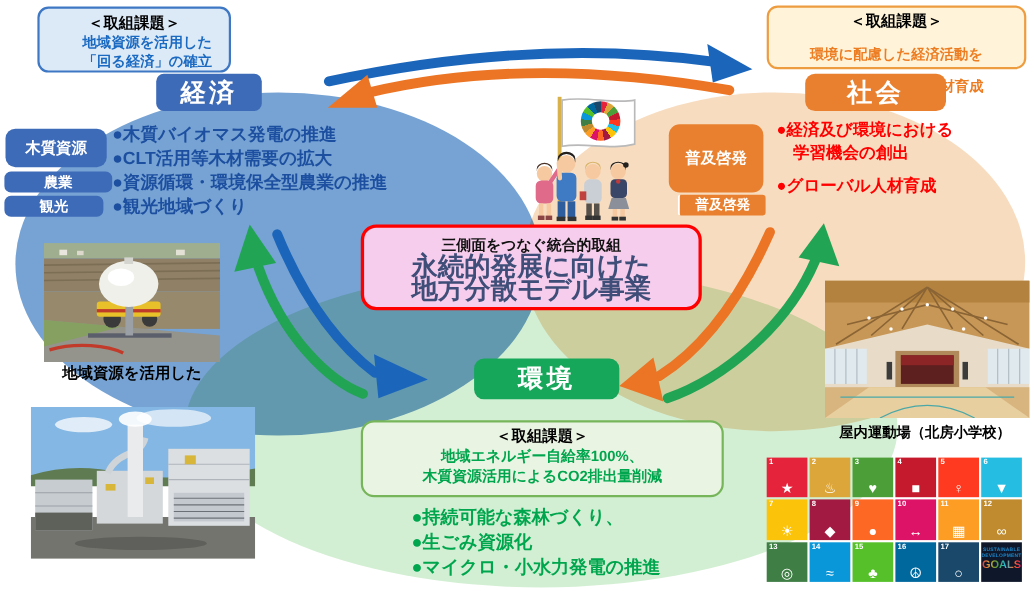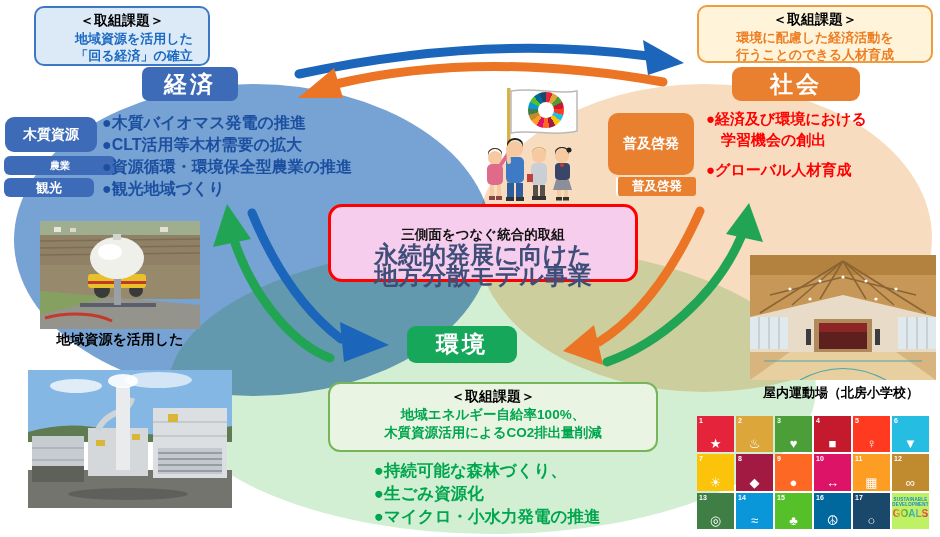--- a/index.html
+++ b/index.html
@@ -12,59 +12,59 @@
   .env-ellipse{left:168px;top:244px;width:648px;height:290px;background:var(--ellipse-env);}
   
   .arrows{position:absolute;left:0;top:0;z-index:1;pointer-events:none;}
   
   .task-box{position:absolute;z-index:3;border-radius:10px;text-align:center;padding-top:4px;box-sizing:border-box;}
   .task-title{font-size:14px;font-weight:bold;color:#000;}
   .task-line{font-size:13px;font-weight:bold;line-height:17px;}
   .econ-task{left:34px;top:6px;width:176px;height:60px;background:var(--econ-box-bg);border:2.5px solid var(--econ-border);}
   .econ-task .task-line{color:var(--econ-body);margin-left:24px;}
   .soc-task{left:697px;top:5px;width:236px;height:58px;background:var(--soc-box-bg);border:2.5px solid var(--soc-border);}
-  .soc-task .task-line{color:var(--soc-body);}
+  .soc-task .task-line{color:var(--soc-body);margin-top:12px;}
   .env-task{left:328px;top:382px;width:330px;height:70px;background:var(--env-box-bg);border:2.5px solid var(--env-border);border-radius:12px;}
   .env-task .task-line{color:var(--env-text);font-size:13.5px;line-height:18px;}
   
   .circle-header{position:absolute;z-index:3;color:#fff;font-weight:bold;font-size:23px;letter-spacing:3px;
                  display:flex;align-items:center;justify-content:center;border-radius:7px;}
   .econ-h{left:142px;top:67px;width:96px;height:34px;background:var(--econ);}
   .soc-h{left:732px;top:67px;width:128px;height:34px;background:var(--soc);border-radius:9px;}
-  .env-h{left:407px;top:326px;width:110px;height:37px;background:var(--env);border-radius:9px;}
+  .env-h{left:431px;top:326px;width:132px;height:37px;background:var(--env);border-radius:9px;}
   
   .tag{position:absolute;z-index:3;color:#fff;font-weight:bold;display:flex;align-items:center;justify-content:center;}
   .tag-wood{left:5px;top:117px;width:92px;height:35px;font-size:14px;border-radius:9px;background:var(--econ);}
-  .tag-agri{left:4px;top:156px;width:112px;height:19px;font-size:10px;border-radius:6px;background:var(--econ);}
+  .tag-agri{left:4px;top:156px;width:98px;height:19px;font-size:13px;border-radius:6px;background:var(--econ);}
   .tag-tour{left:4px;top:178px;width:90px;height:19px;font-size:13px;border-radius:6px;background:var(--econ);}
   .tag-jinzai{left:608px;top:113px;width:86px;height:62px;font-size:14px;border-radius:10px;background:var(--soc);}
   .tag-fukyu{left:616px;top:177px;width:78px;height:19px;font-size:12.5px;border-radius:3px;background:var(--soc);border-left:2px solid #fff;}
   .tag-energy{left:276px;top:457px;width:110px;height:43px;font-size:13.5px;border-radius:10px;background:var(--env);}
   
   .bullets{position:absolute;z-index:3;font-weight:bold;white-space:nowrap;}
   .econ-bullets{left:102px;top:112px;font-size:16px;line-height:22px;color:var(--econ-text);}
   .soc-bullets{left:706px;top:108px;font-size:15px;line-height:21px;color:var(--soc-text);}
   .soc-bullets div:nth-child(3){margin-top:9px;}
   .env-bullets{left:374px;top:459px;font-size:16.5px;line-height:23px;color:var(--env-text);}
   
   .center-box{position:absolute;left:328px;top:204px;width:310px;height:78px;z-index:3;box-sizing:border-box;
               background:var(--pink-bg);border:3px solid var(--pink-border);border-radius:14px;text-align:center;}
-  .center-heading{margin-top:19px;font-size:13.5px;font-weight:bold;color:#111;}
+  .center-heading{margin-top:7px;font-size:13.5px;font-weight:bold;color:#111;}
   .center-line{font-size:24px;font-weight:bold;color:var(--center-text);line-height:21px;}
   
   .photo{position:absolute;z-index:3;margin:0;}
   .photo svg{display:block;}
   .caption{position:absolute;z-index:3;text-align:center;font-weight:bold;color:#000;font-size:13.5px;}
   
   .sdg-grid{position:absolute;left:697px;top:416px;width:232px;height:113px;z-index:3;
             display:grid;grid-template-columns:repeat(6,1fr);grid-template-rows:repeat(3,1fr);gap:2px;}
   .sdg-tile{position:relative;color:#fff;overflow:hidden;}
   .sdg-num{position:absolute;left:2px;top:1px;font-size:7px;font-weight:bold;}
   .sdg-glyph{position:absolute;left:0;right:0;bottom:1px;text-align:center;font-size:13px;line-height:14px;}
-  .sdg-logo{background:#bef264;text-align:center;padding-top:4px;box-sizing:border-box;}
+  .sdg-logo{background:#0f172a;text-align:center;padding-top:4px;box-sizing:border-box;}
   .sdg-l1{font-size:4.5px;font-weight:bold;color:#1b86c8;letter-spacing:.2px;line-height:5.5px;}
   .sdg-l3{font-size:10px;font-weight:bold;line-height:11px;
           background:linear-gradient(90deg,#E5243B,#DDA63A,#4C9F38,#26BDE2,#FD6925,#DD1367);
           -webkit-background-clip:text;background-clip:text;color:transparent;}
   
   .people{position:absolute;left:478px;top:86px;z-index:3;}
   .sdg-ring{position:absolute;left:528px;top:92px;width:36px;height:36px;border-radius:50%;z-index:4;}
   .sdg-ring::after{content:"";position:absolute;left:10px;top:10px;width:16px;height:16px;border-radius:50%;background:#fff;}
 </style>
 </head>

